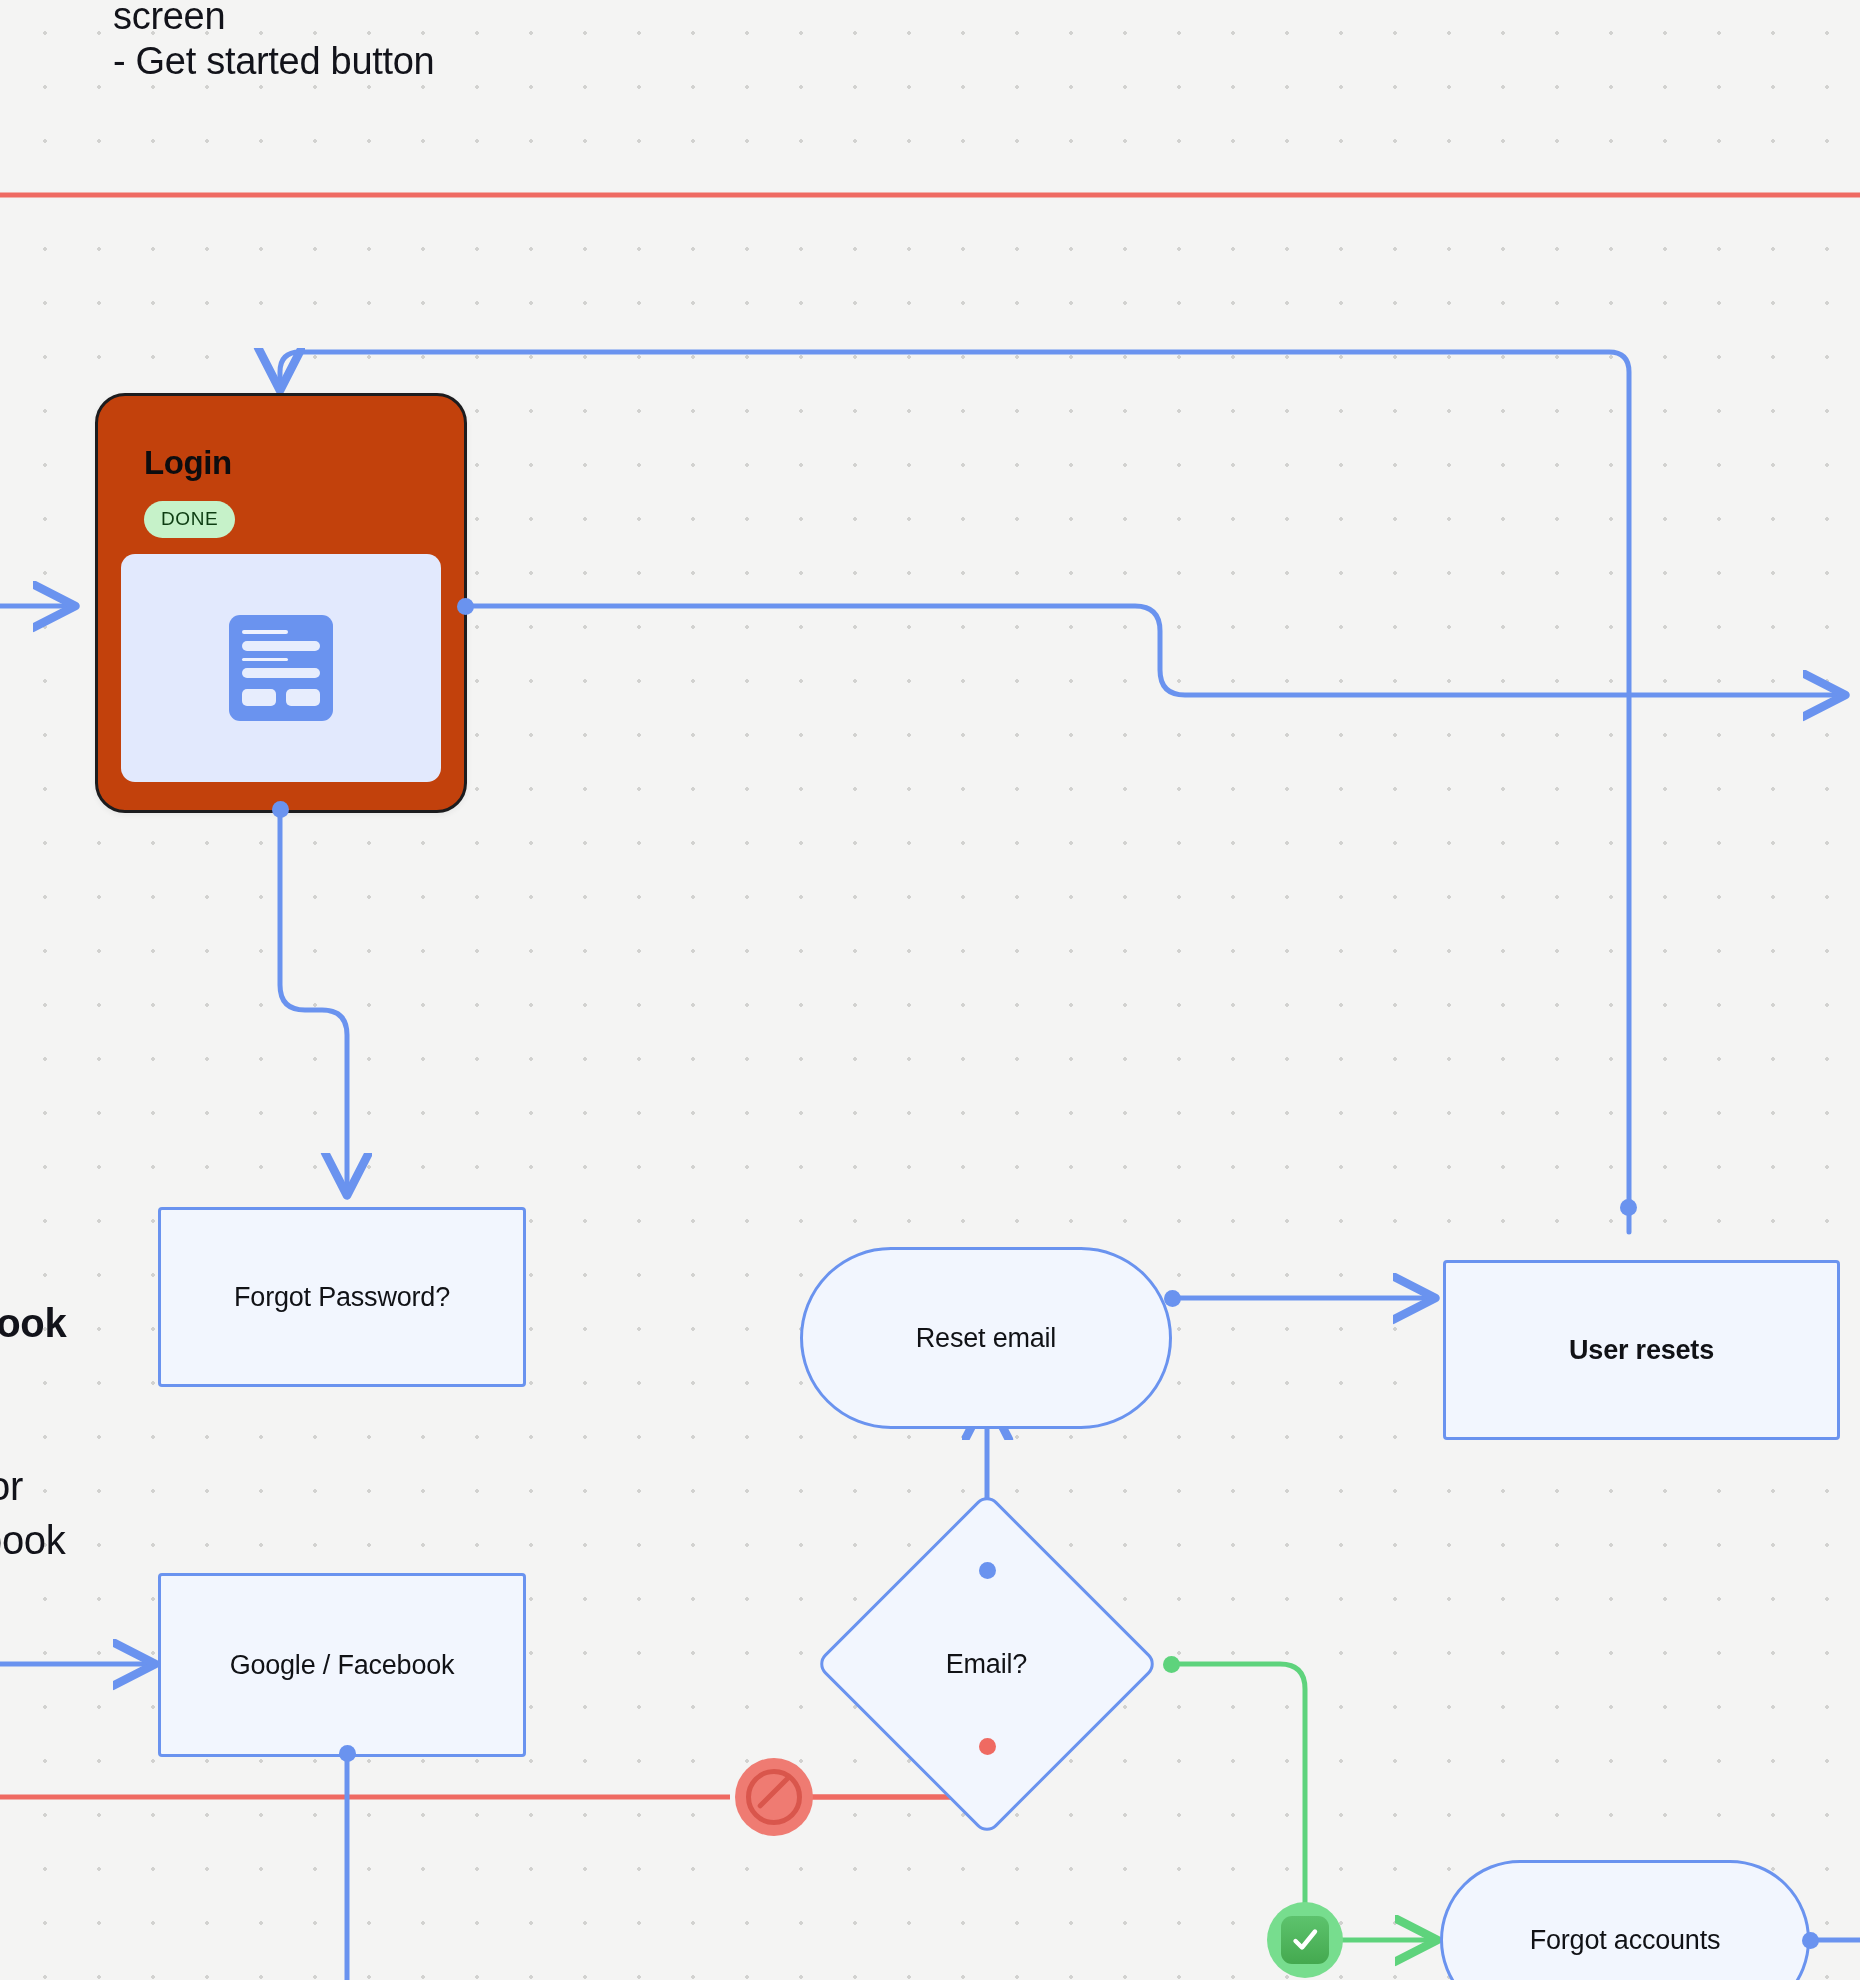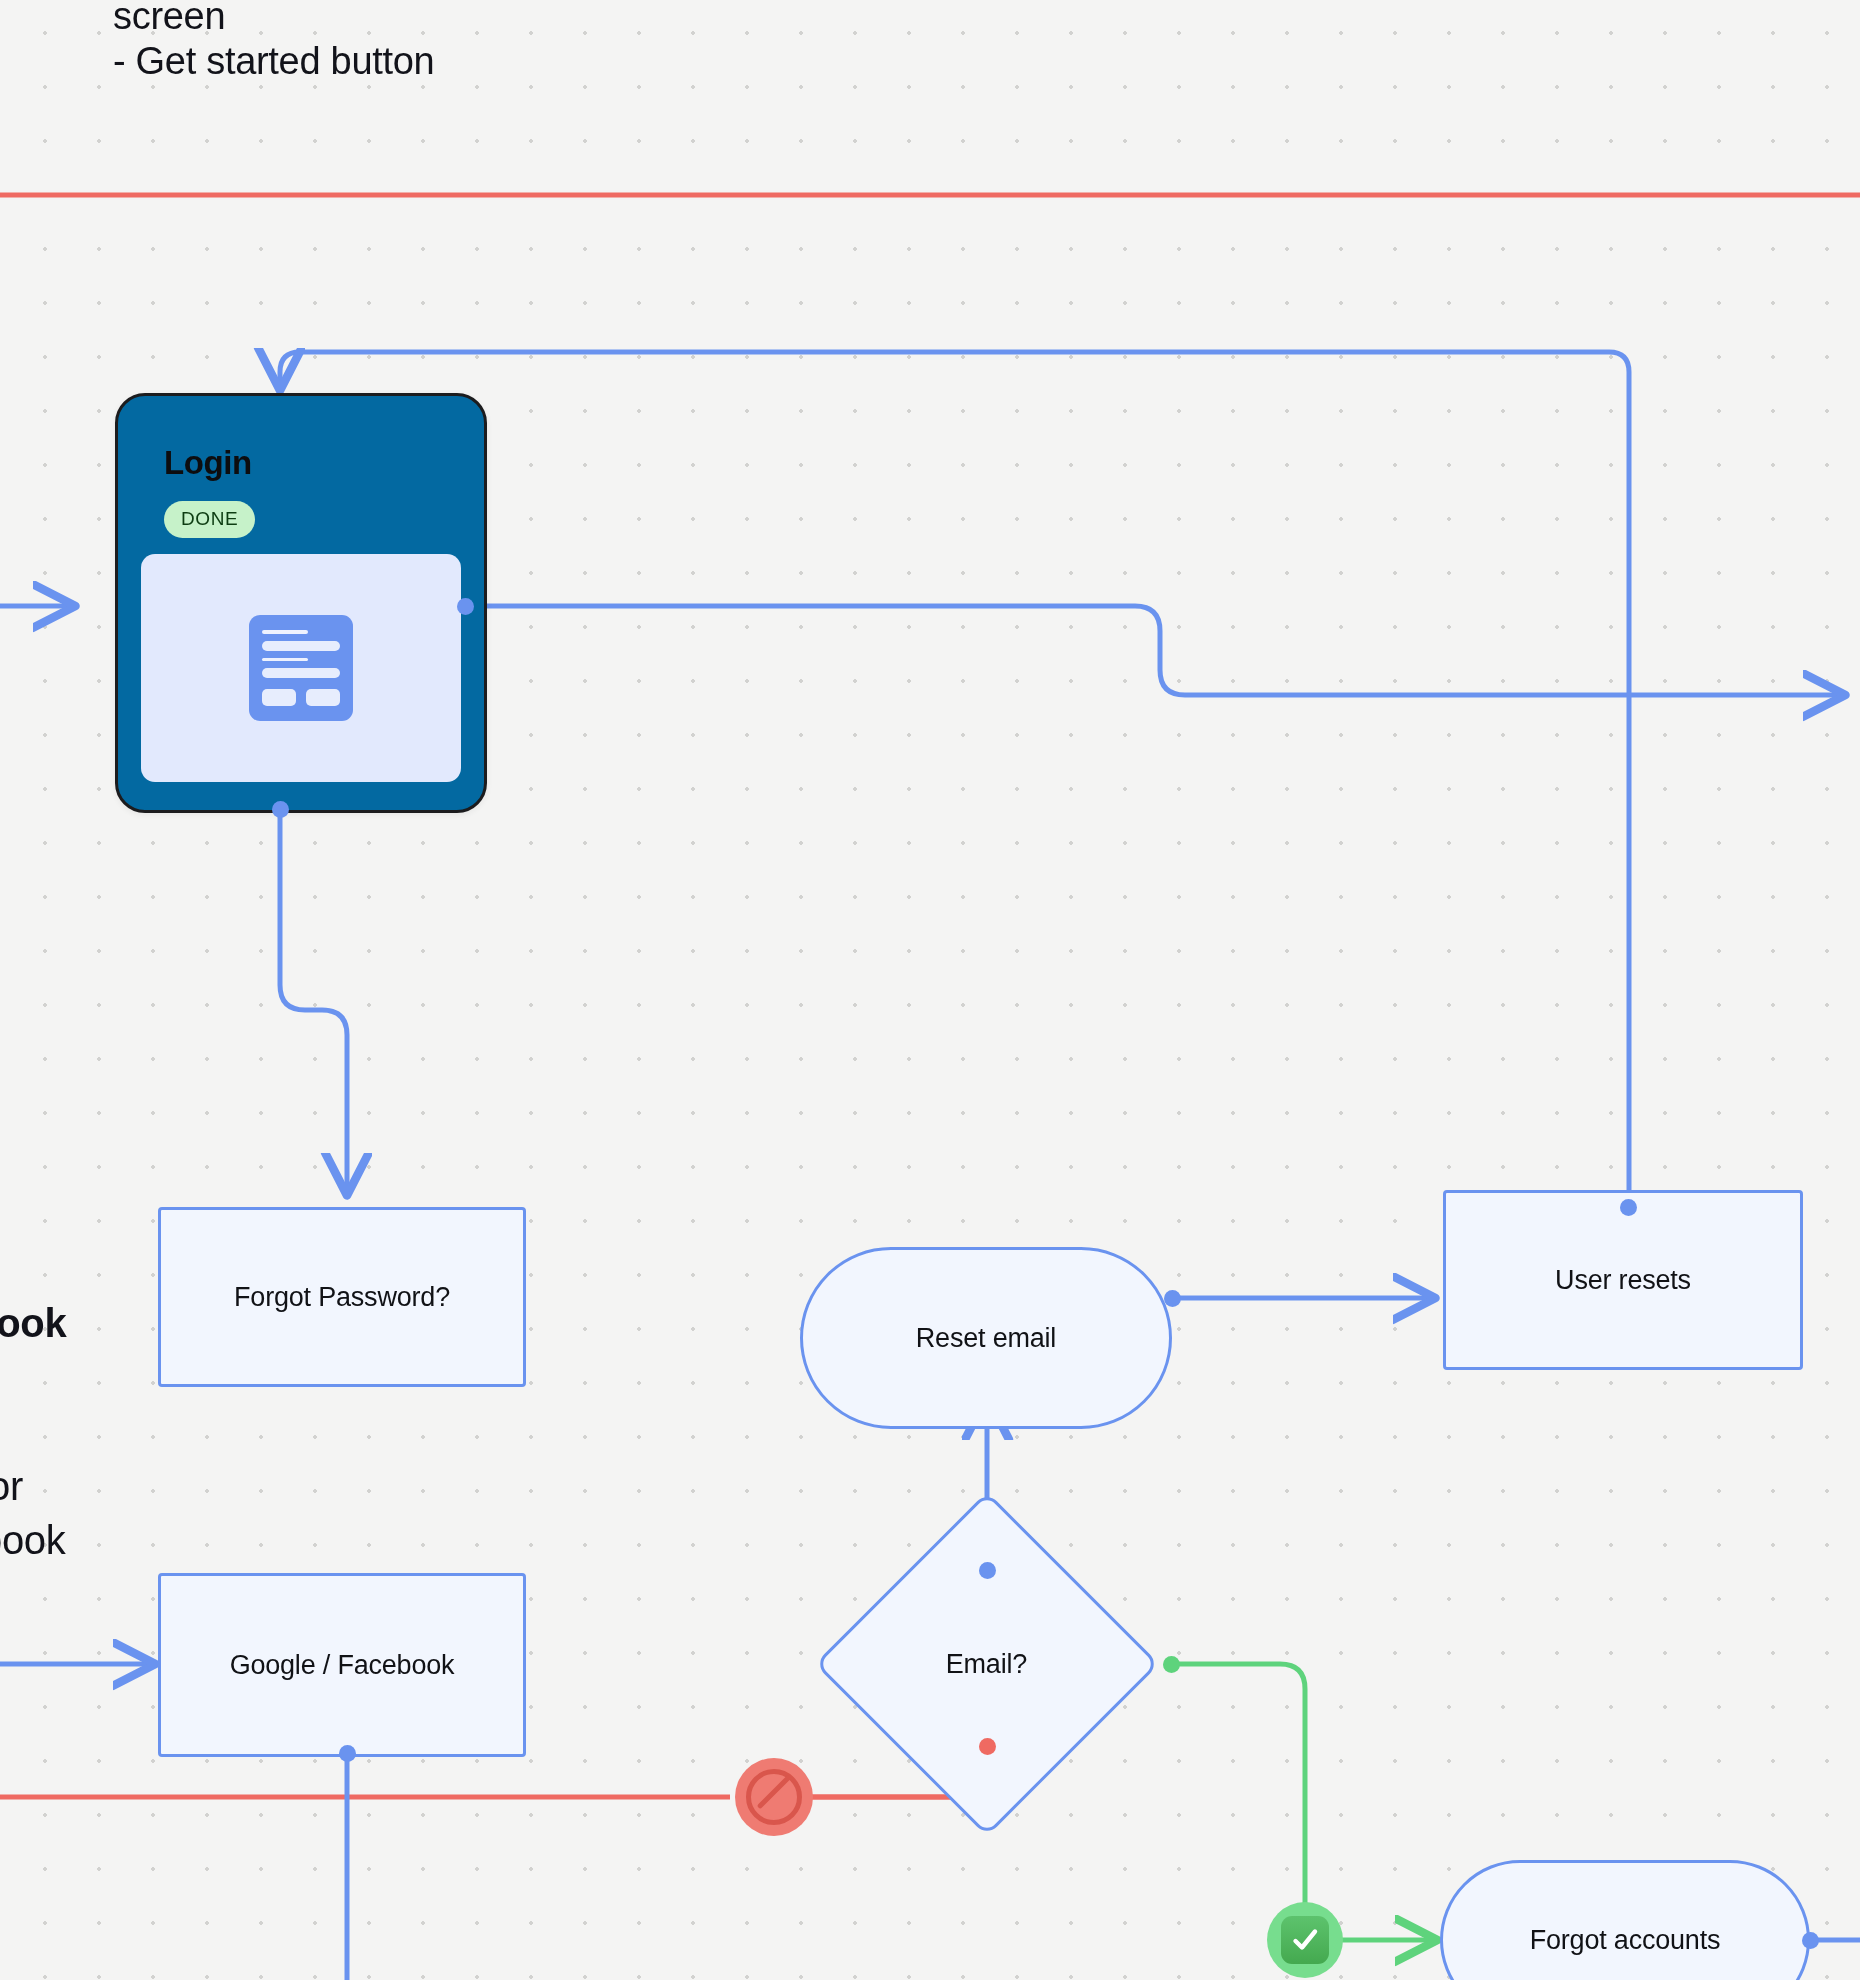--- a/index.html
+++ b/index.html
@@ -27,26 +27,25 @@
     line-height:1.18;
     font-weight:400;
     letter-spacing:-0.3px;
     white-space:pre;
   }
   .note-bold{font-weight:700;}
 
   
   .screen-card{
     position:absolute;
-    background:#0369a1;
+    background:#c2410c;
     border:3.5px solid #1c1c1e;
     border-radius:30px;
     box-sizing:border-box;
     box-shadow:0 2px 6px rgba(0,0,0,.06);
-    margin-left:20px;
   }
   .screen-title{
     position:absolute;left:46px;top:48px;
     font-size:33px;font-weight:700;color:#0d0d0f;letter-spacing:-0.4px;
   }
   .badge-done{
     position:absolute;left:46px;top:105px;
     background:#c6f2c9;
     color:#0d3d12;
     font-size:19px;font-weight:400;
@@ -213,21 +212,21 @@
 
 <div class="node rect" style="left:158px;top:1207px;width:368px;height:180px;">
   <span>Forgot Password?</span>
 </div>
 
 <div class="node pill" style="left:800px;top:1207px;width:372px;height:182px;margin-top:40px;">
   <span>Reset email</span>
 </div>
 <div class="dot" style="left:1164px;top:1290px;"></div>
 
-<div class="node rect" style="left:1443px;top:1190px;width:360px;height:180px;">
+<div class="node rect" style="left:1443px;top:1260px;width:397px;height:180px;font-weight:bold;">
   <span>User resets</span>
 </div>
 <div class="dot" style="left:1620px;top:1199px;"></div>
 
 <div class="node rect" style="left:158px;top:1573px;width:368px;height:184px;">
   <span>Google / Facebook</span>
 </div>
 <div class="dot" style="left:339px;top:1745px;"></div>
 
 <div class="node diamond" style="left:865px;top:1542px;width:244px;height:244px;">

